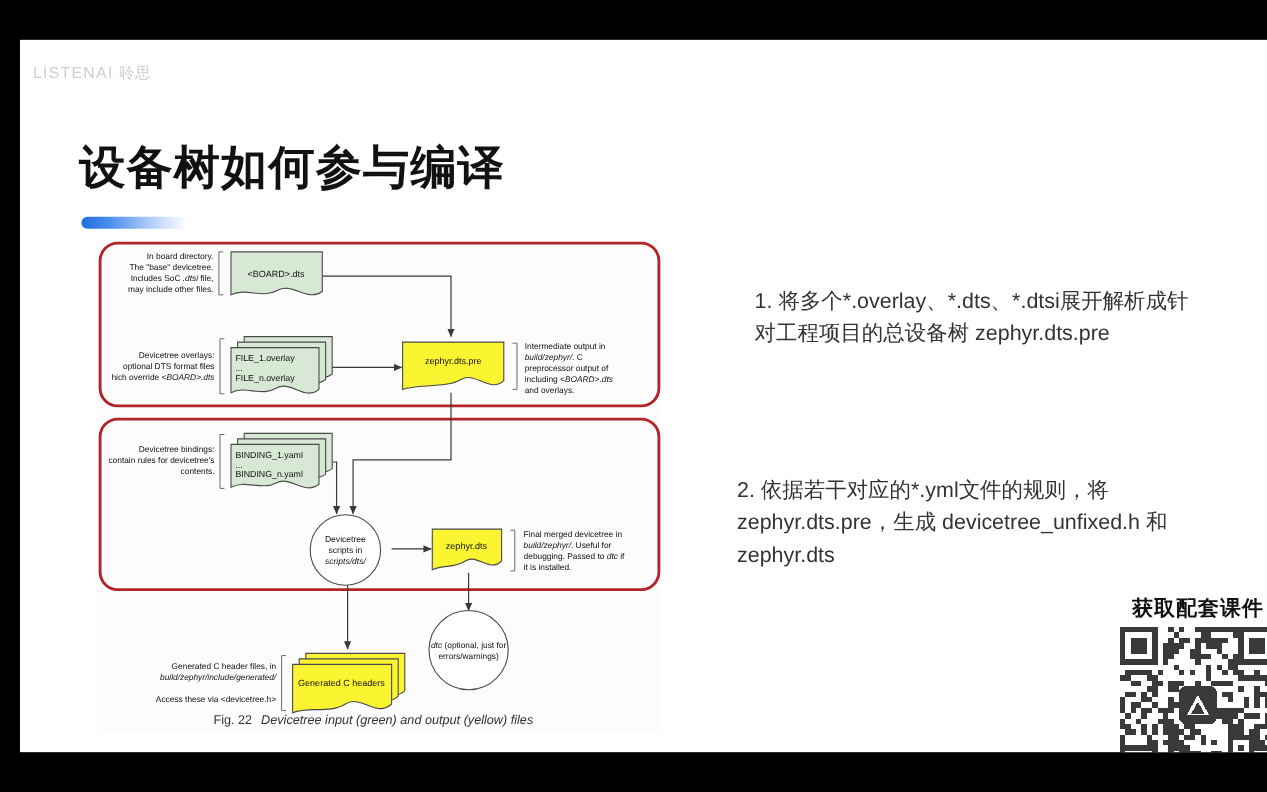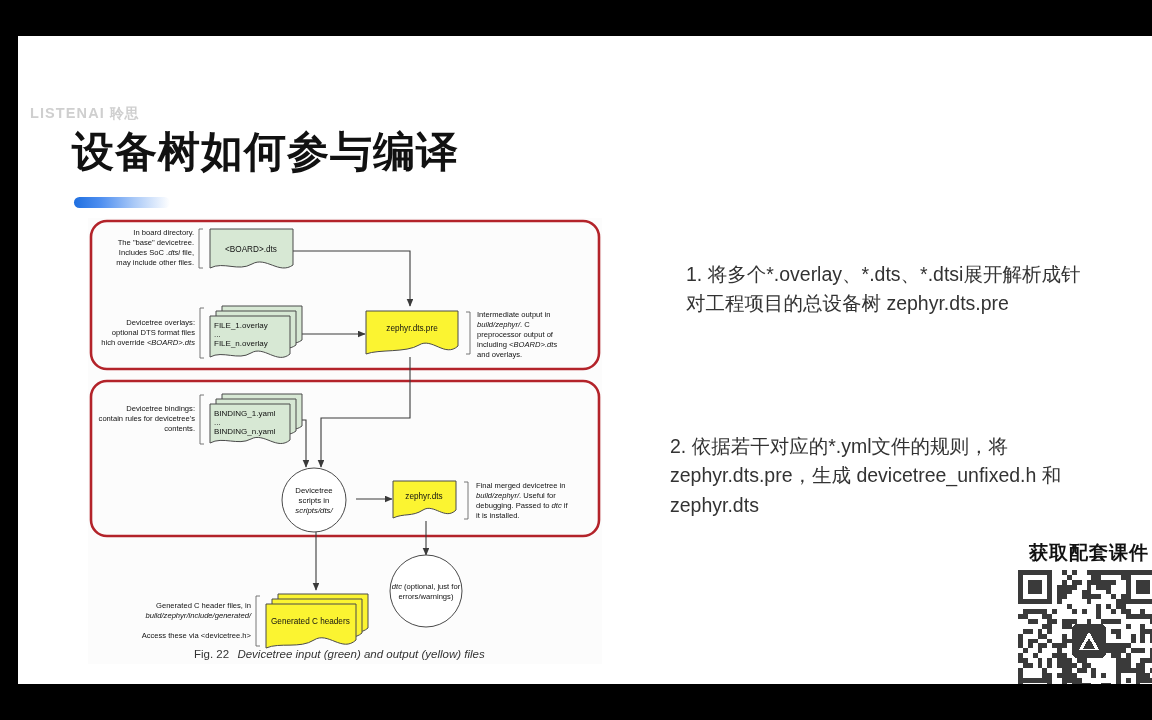--- a/index.html
+++ b/index.html
@@ -21,21 +21,21 @@
     position: absolute; left: 18px; top: 36px;
     width: 1134px; height: 648px;
     background: #ffffff;
     overflow: hidden;
   }
 
   
   .logo {
     position: absolute; left: 12px; top: 22px;
     font-size: 14.5px; letter-spacing: 1.1px;
-    color: #cfcfcf; font-weight: 700; white-space: nowrap; margin-top: 47px;
+    color: #cfcfcf; font-weight: 400; white-space: nowrap;
   }
   .logo .cn { letter-spacing: 0.5px; font-size: 14px; }
 
   
   .slide-title {
     position: absolute; left: 54px; top: 94px;
     font-size: 42px; font-weight: bold; color: #111;
     letter-spacing: 1px; line-height: 1.05;
     white-space: nowrap;
   }

